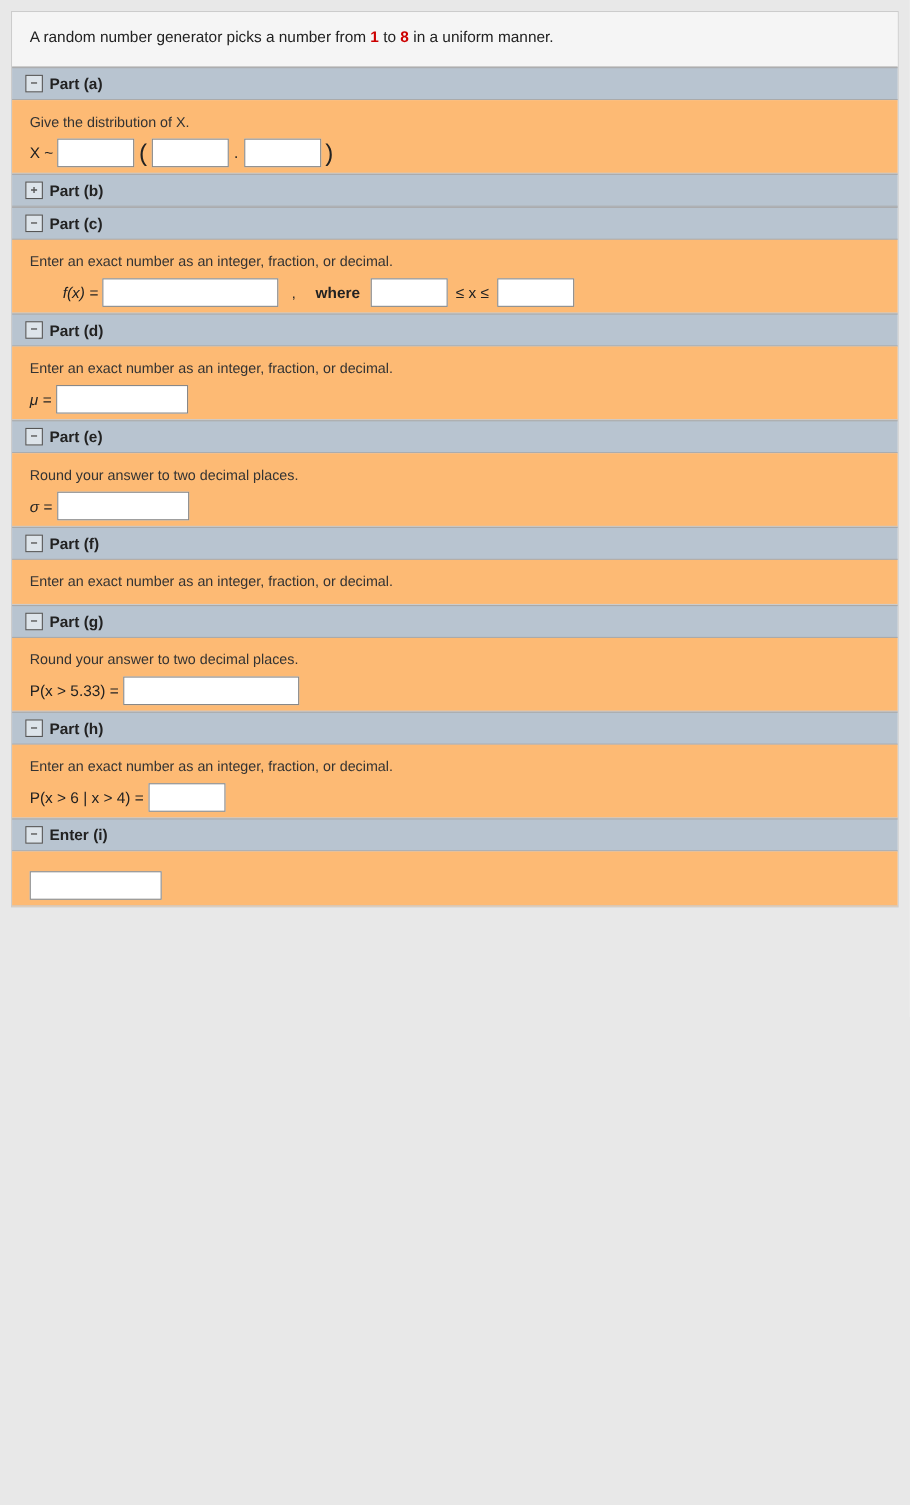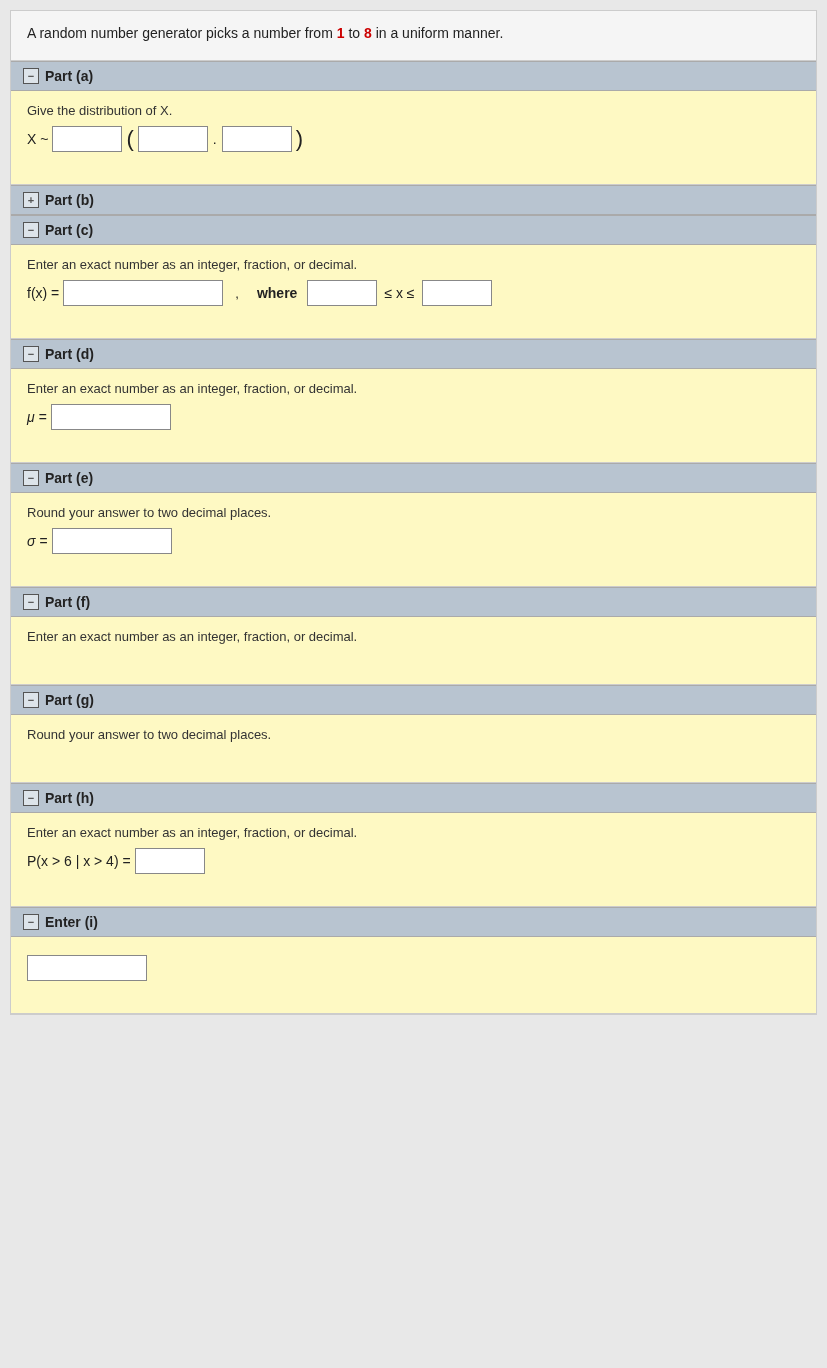--- a/index.html
+++ b/index.html
@@ -53,22 +53,22 @@
       width: 16px;
       height: 16px;
       border: 1.5px solid #555;
       font-size: 11px;
       font-weight: bold;
       color: #555;
       background: #dde4ea;
       flex-shrink: 0;
     }
     .part-content {
-      background: #fef9c3;
-      padding: 12px 16px 32px 16px;
+      background: #fdba74;
+      padding: 12px 16px 5px 16px;
       border-bottom: 1px solid #ccc;
     }
     .instruction-text {
       font-size: 13px;
       margin-bottom: 8px;
       color: #333;
     }
     .formula-line {
       display: flex;
       align-items: center;
@@ -158,21 +158,21 @@
   </div>
 
   <div class="part-header">
     <span class="part-icon">−</span>
     <span>Part (c)</span>
   </div>
 
   <div class="part-content">
     <div class="instruction-text">Enter an exact number as an integer, fraction, or decimal.</div>
     <div class="formula-line">
-      <span style="font-size:14px; ">f(x) =</span>
+      <span style="font-size:14px; font-style:italic;margin-left:30px;">f(x) =</span>
       <input class="input-box input-lg" type="text" value="" style="">
       <span style="font-size:13px; margin: 0 8px;">,</span>
       <span class="where-text">where</span>
       <input class="input-box input-sm" type="text" value="" style="">
       <span class="leq-text">≤ x ≤</span>
       <input class="input-box input-sm" type="text" value="" style="">
     </div>
   </div>
 
   <div class="part-header">
@@ -210,20 +210,24 @@
     <div class="instruction-text">Enter an exact number as an integer, fraction, or decimal.</div>
   </div>
 
   <div class="part-header">
     <span class="part-icon">−</span>
     <span>Part (g)</span>
   </div>
 
   <div class="part-content">
     <div class="instruction-text">Round your answer to two decimal places.</div>
+    <div class="formula-line">
+      <span style="font-size:14px;">P(x &gt; 5.33) =</span>
+      <input class="input-box input-lg" type="text" value="" style="">
+    </div>
   </div>
 
   <div class="part-header">
     <span class="part-icon">−</span>
     <span>Part (h)</span>
   </div>
 
   <div class="part-content">
     <div class="instruction-text">Enter an exact number as an integer, fraction, or decimal.</div>
     <div class="formula-line">

